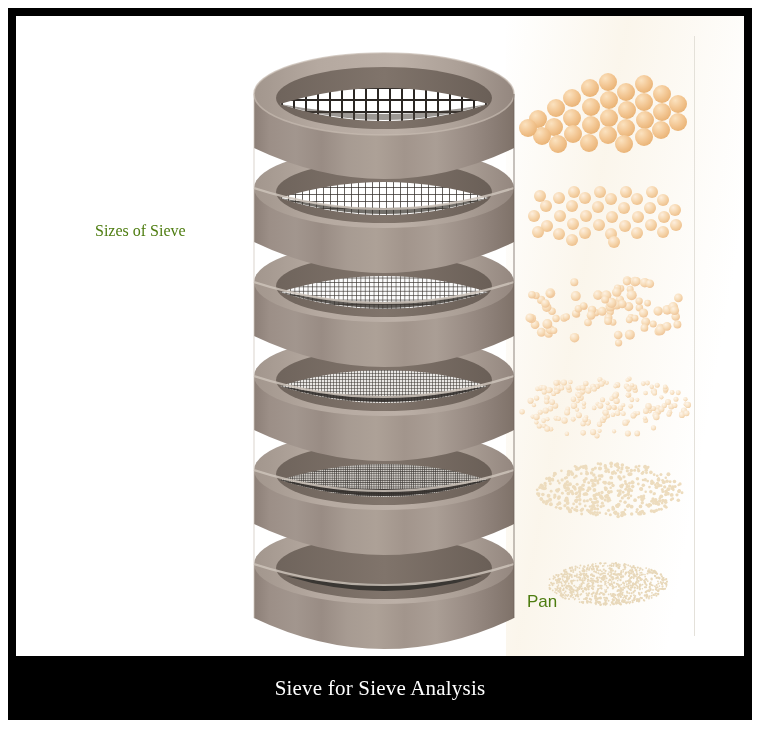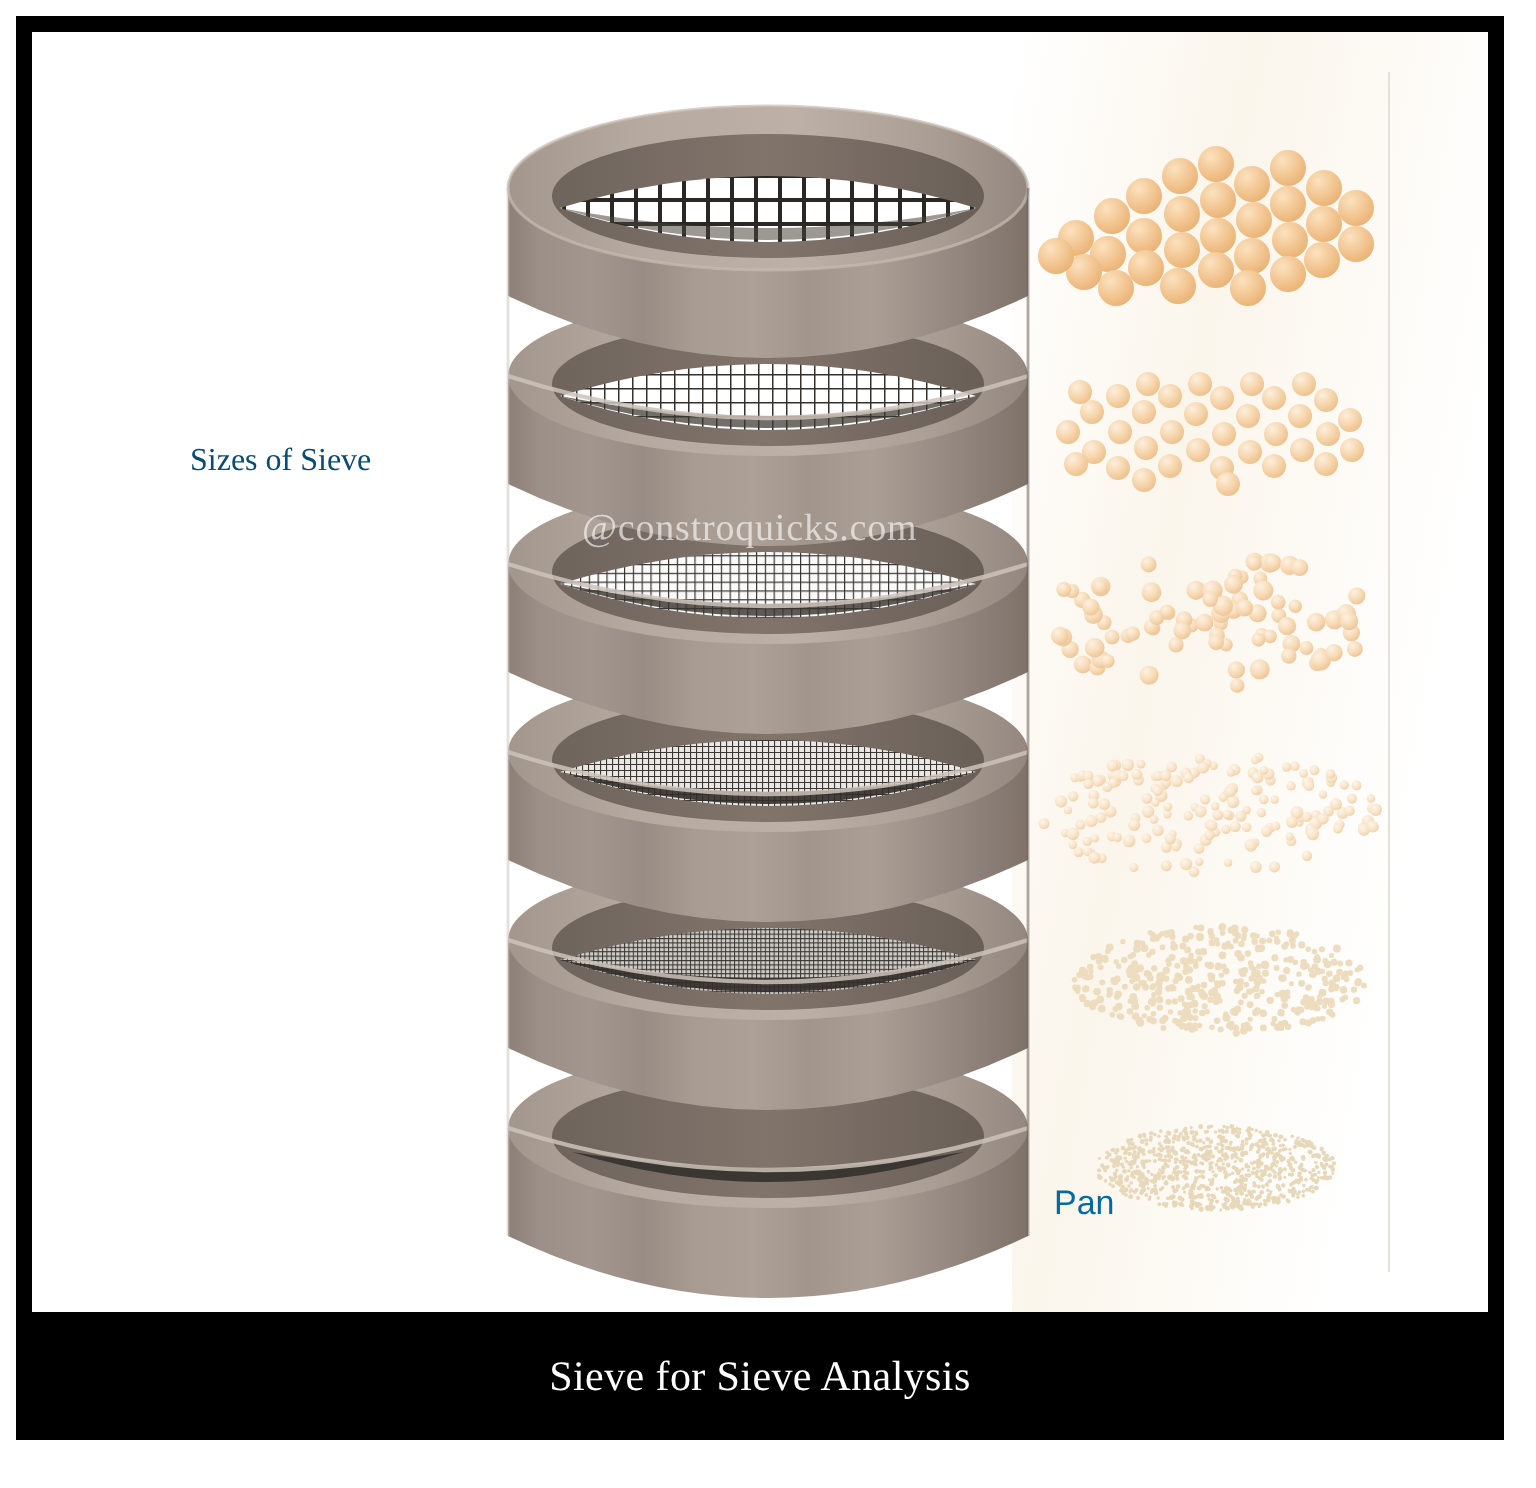--- a/index.html
+++ b/index.html
@@ -83,30 +83,30 @@
     letter-spacing: .2px;
   }
 
   
   .label-sizes {
     position: absolute;
     left: 79px;
     top: 206px;
     font-family: "Liberation Serif", serif;
     font-size: 16px;
-    color: #0c4a6e;
+    color: #4d7c0f;
     white-space: nowrap;
   }
   .label-pan {
     position: absolute;
     left: 511px;
     top: 576px;
     font-family: "Liberation Sans", sans-serif;
     font-size: 17px;
-    color: #0369a1;
+    color: #4d7c0f;
     white-space: nowrap;
   }
   .watermark {
     position: absolute;
     left: 275px;
     top: 238px;
     font-family: "Liberation Serif", serif;
     font-size: 19px;
     color: rgba(255,255,255,.62);
     letter-spacing: .4px;
@@ -1968,21 +1968,20 @@
             <circle cx="126.34" cy="32.74" r="0.81"></circle>
             <circle cx="73.93" cy="45.75" r="0.86"></circle>
           </g>
       </svg>
     </div>
 
     <div class="label-sizes">Sizes of Sieve</div>
 
     <div class="label-pan">Pan</div>
 
-    <div class="watermark">@constroquicks.com</div>
 
   </div>
 
   <div class="caption-bar">
     <span class="caption-text">Sieve for Sieve Analysis</span>
   </div>
 
 </div>
 
 </body></html>

